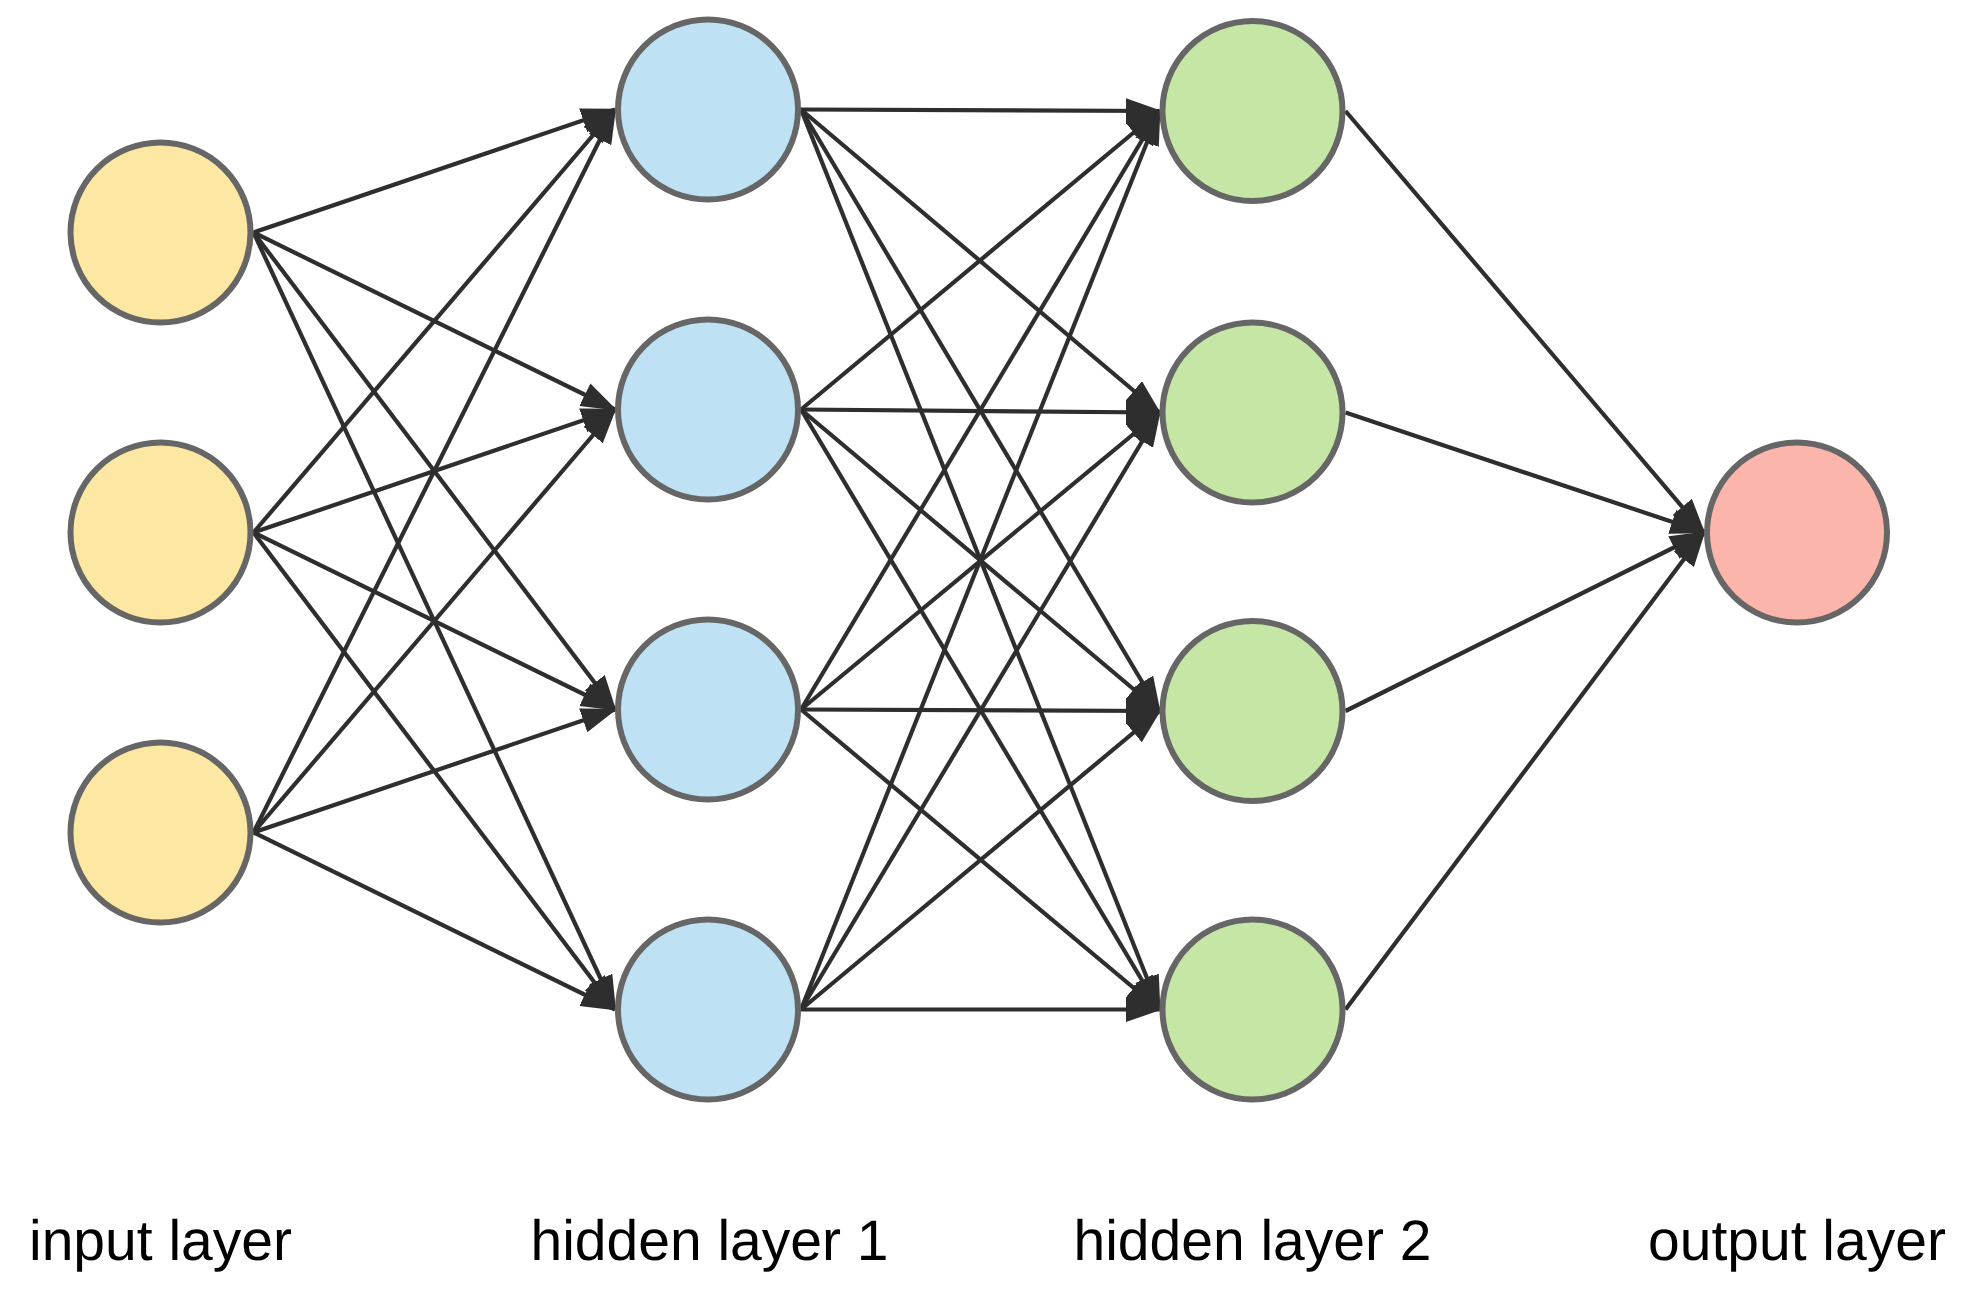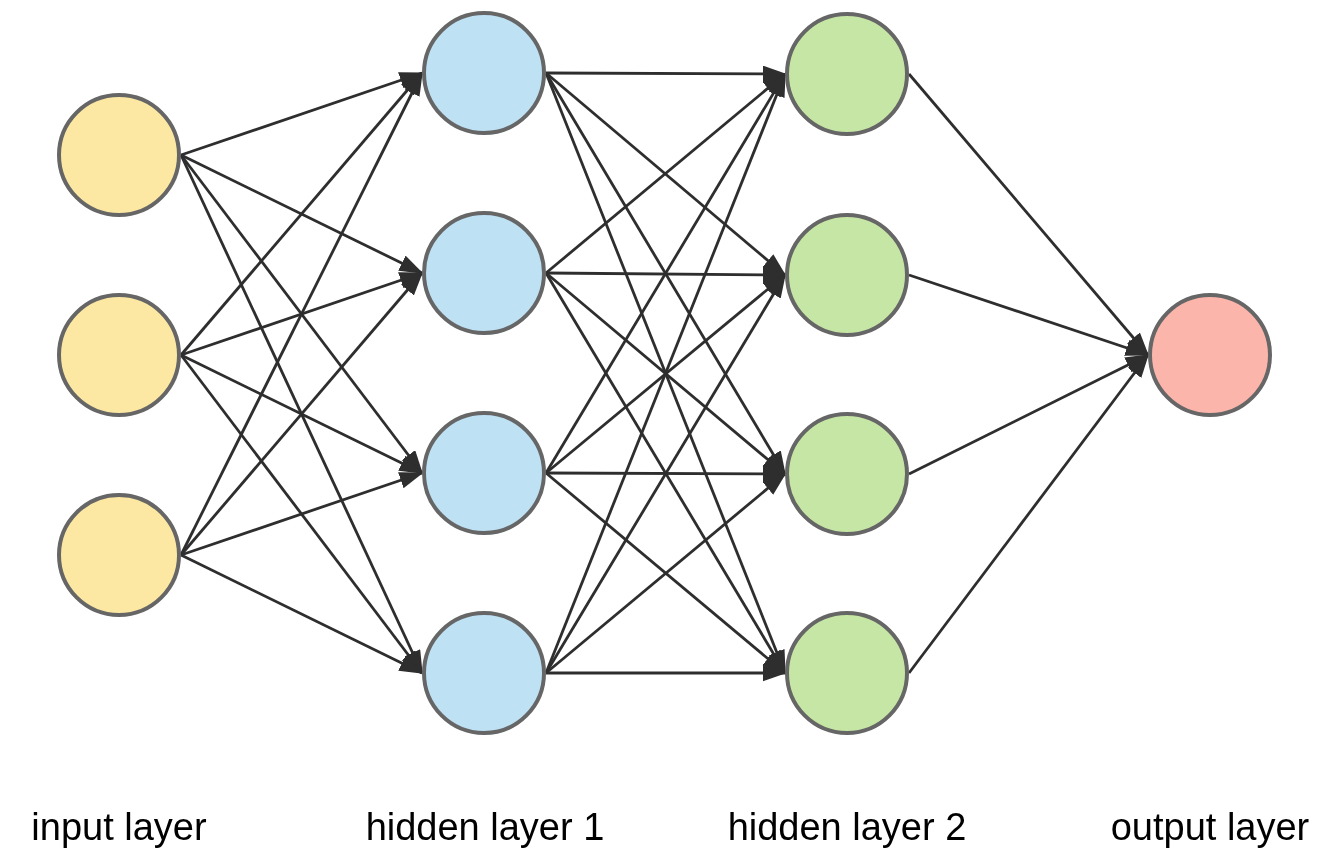--- a/index.html
+++ b/index.html
@@ -8,21 +8,20 @@
     background: #ffffff;
     width: 1318px;
     height: 862px;
     overflow: hidden;
     font-family: "Liberation Sans", sans-serif;
   }
   .diagram-wrap {
     position: relative;
     width: 1212px;
     height: 862px;
-    padding-left: 12px;
   }
   svg { display: block; }
   text.layer-label {
     font-family: "Liberation Sans", sans-serif;
     font-size: 38px;
     text-anchor: middle;
   }
 </style>
 </head>
 <body>

